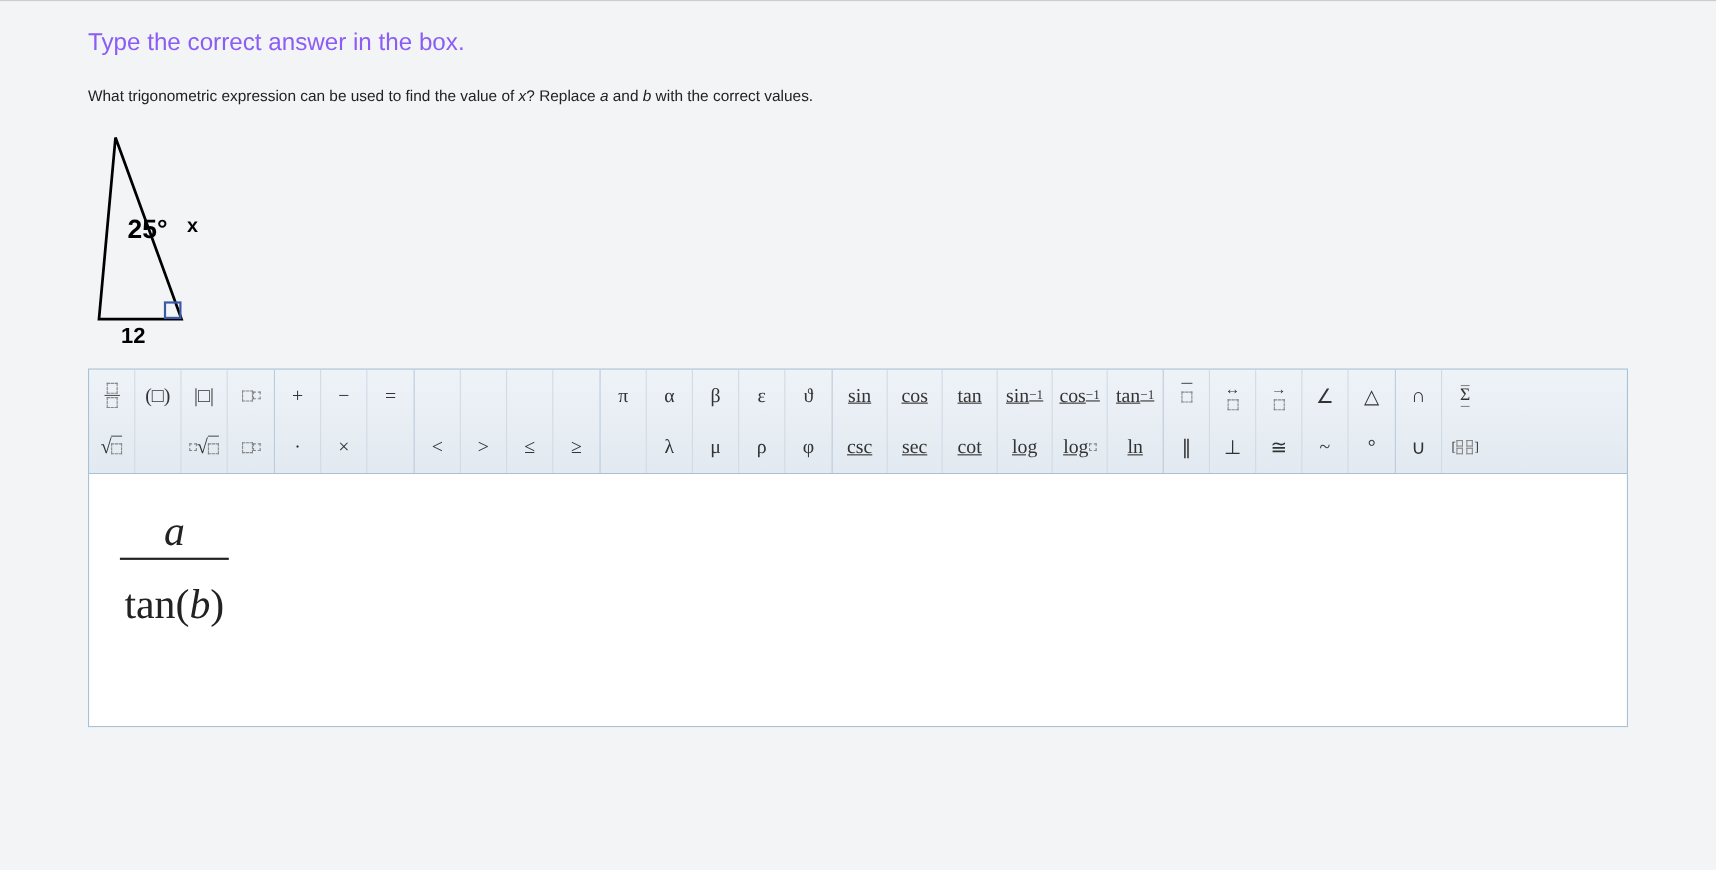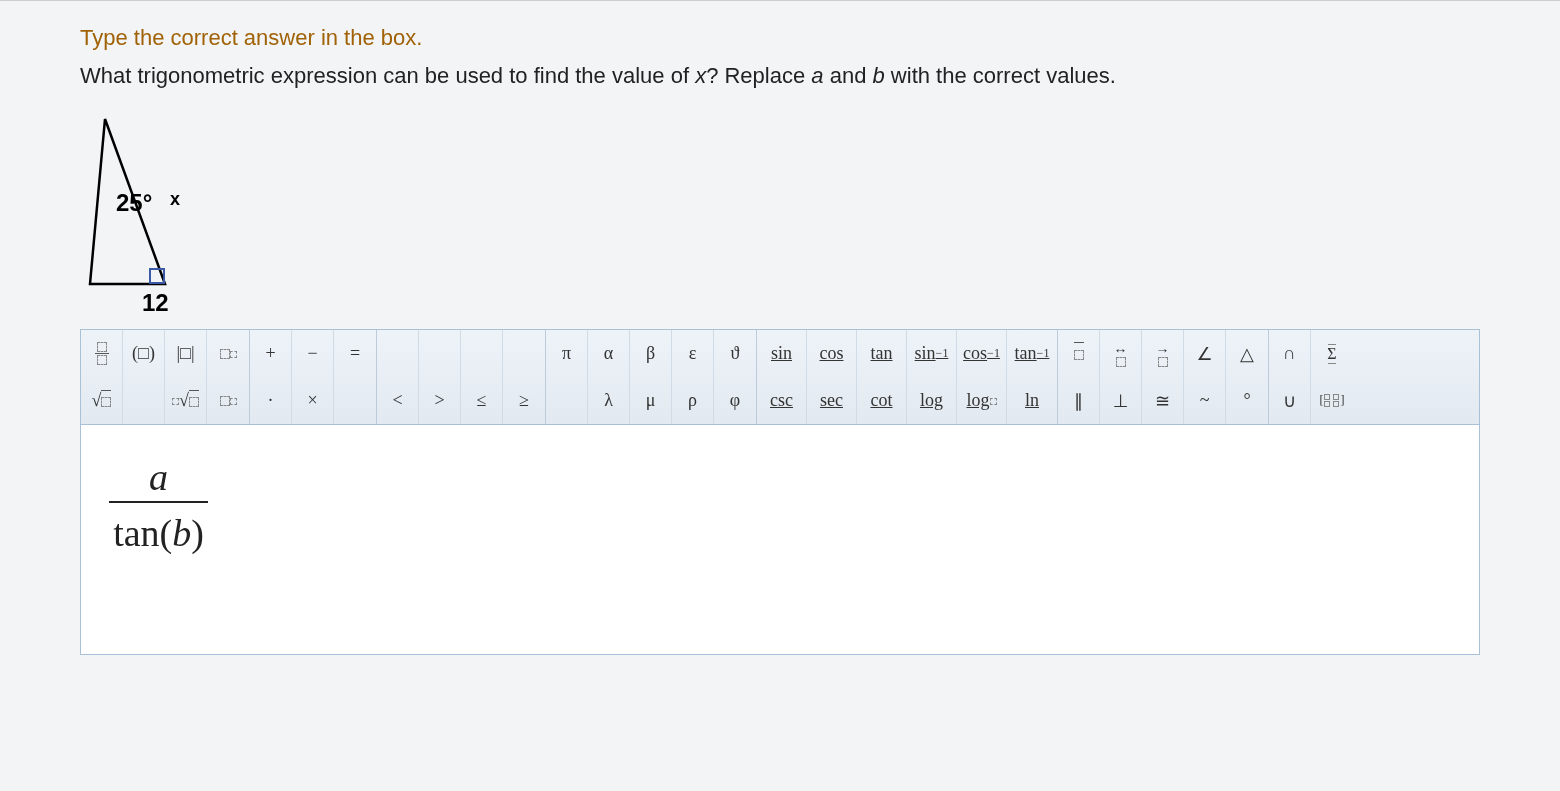--- a/index.html
+++ b/index.html
@@ -12,25 +12,25 @@
     width: 1560px;
     height: 791px;
     overflow: hidden;
   }
   .page {
     padding: 24px 80px 0 80px;
     border-top: 1px solid #ccc;
   }
   .instruction {
     font-size: 22px;
-    margin-bottom: 12px;
-    color: #a16207;
+    margin-bottom: 28px;
+    color: #8b5cf6;
   }
   .question {
-    font-size: 22px;
+    font-size: 14px;
     margin-bottom: 20px;
     color: #222;
   }
   .question .ital { font-style: italic; }
   .triangle-wrap {
     position: relative;
     width: 140px;
     height: 200px;
     margin-bottom: 20px;
   }
@@ -43,23 +43,22 @@
   }
   .tri-side-x {
     position: absolute;
     left: 90px; top: 80px;
     font-size: 18px; font-weight: bold;
     color:#000;
   }
   .tri-base {
     position: absolute;
     left: 30px; top: 180px;
-    font-size: 24px; font-weight: bold;
+    font-size: 20px; font-weight: bold;
     color:#000;
-    margin-left:32px;
   }
   .toolbar {
     border: 1px solid #a9c1d6;
     background: linear-gradient(#eef3f8,#e2e9f0);
     display: flex;
     align-items: stretch;
     height: 96px;
     font-size: 15px;
     color: #333;
     user-select: none;
@@ -95,21 +94,21 @@
     display:inline-flex;
     flex-direction:column;
     align-items:center;
     font-family: 'Times New Roman', serif;
     font-size: 38px;
     font-style: italic;
     color:#222;
   }
   .fraction .num { padding: 0 40px 2px 40px; }
   .fraction .bar { width:100%; height:0; border-top: 2px solid #222;}
-  .fraction .den { padding-top:8px; font-style:normal;text-align:center; }
+  .fraction .den { padding-top:19px; font-style:normal;text-align:center; }
   .fraction .den .fn{ font-style:normal;}
   .fraction .den .arg{ font-style:italic;}
   .sml{ font-size:14px;}
   .tiny{ font-size:12px;}
 </style>
 </head>
 <body>
 
 <div class="page">
   <div class="instruction">Type the correct answer in the box.</div>

